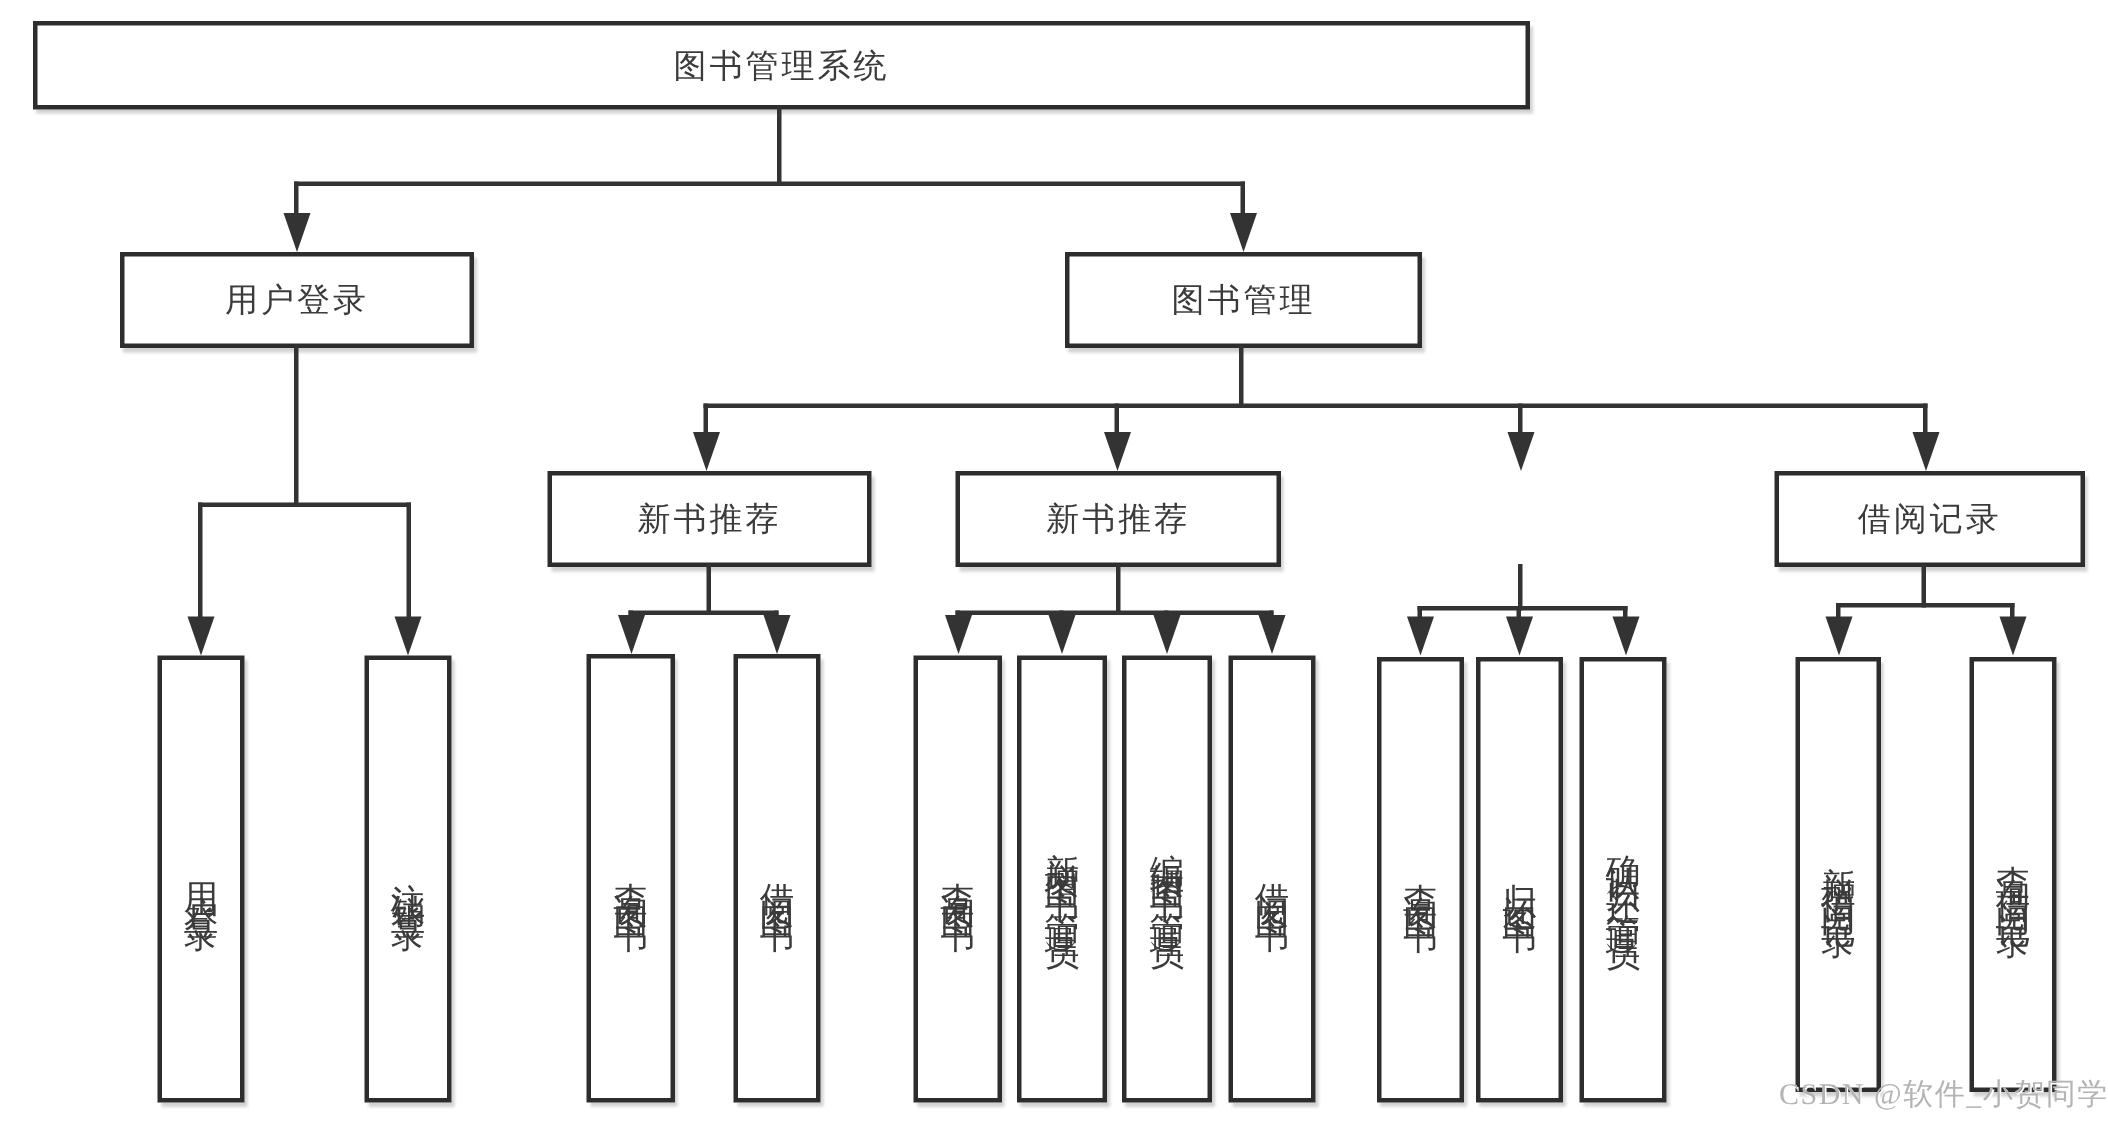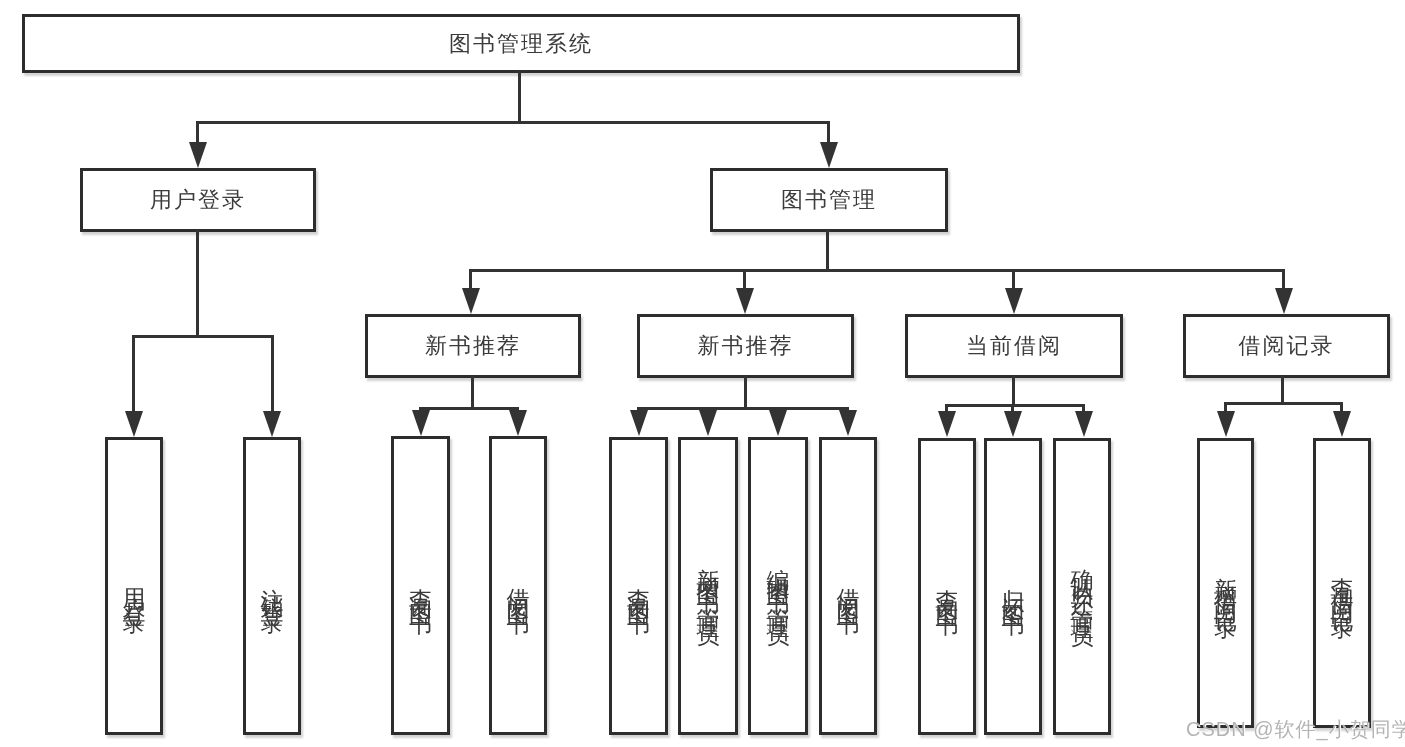--- a/index.html
+++ b/index.html
@@ -1,18 +1,18 @@
 <!DOCTYPE html>
 <html><head>
 <meta charset="utf-8">
 <style>
   html,body{margin:0;padding:0;background:#ffffff;}
   .canvas{
     position:relative;width:1405px;height:747px;background:#ffffff;overflow:hidden;
-    font-family:Liberation Sans, sans-serif;color:#3b3b3b;
+    font-family:Liberation Serif, serif;color:#3b3b3b;
   }
   .node{
     position:absolute;box-sizing:border-box;border:3px solid #2d2d2d;background:#ffffff;
     display:flex;align-items:center;justify-content:center;
     font-size:22px;letter-spacing:2px;color:#3b3b3b;
     box-shadow:2px 3px 2px rgba(0,0,0,0.18);
   }
   .leaf{
     writing-mode:vertical-rl;
     font-size:23px;letter-spacing:8px;line-height:1;
@@ -36,21 +36,20 @@
 
 <div class="canvas">
 
   <div class="node" style="left:22px;top:14px;width:998px;height:59px;">图书管理系统</div>
 
   <div class="node" style="left:80px;top:168px;width:236px;height:64px;">用户登录</div>
   <div class="node" style="left:710px;top:168px;width:238px;height:64px;">图书管理</div>
 
   <div class="node" style="left:365px;top:314px;width:216px;height:64px;">新书推荐</div>
   <div class="node" style="left:637px;top:314px;width:217px;height:64px;">新书推荐</div>
-  <div class="node" style="left:905px;top:314px;width:218px;height:64px;">当前借阅</div>
   <div class="node" style="left:1183px;top:314px;width:207px;height:64px;">借阅记录</div>
 
   <div class="node leaf" style="left:105px;top:437px;width:58px;height:298px;">用户登录</div>
   <div class="node leaf" style="left:243px;top:437px;width:58px;height:298px;">注销登录</div>
 
   <div class="node leaf" style="left:391px;top:436px;width:59px;height:299px;">查询图书</div>
   <div class="node leaf" style="left:489px;top:436px;width:58px;height:299px;">借阅图书</div>
 
   <div class="node leaf" style="left:609px;top:437px;width:59px;height:298px;">查询图书</div>
   <div class="node leaf" style="left:678px;top:437px;width:60px;height:298px;">新增图书（管理员）</div>

